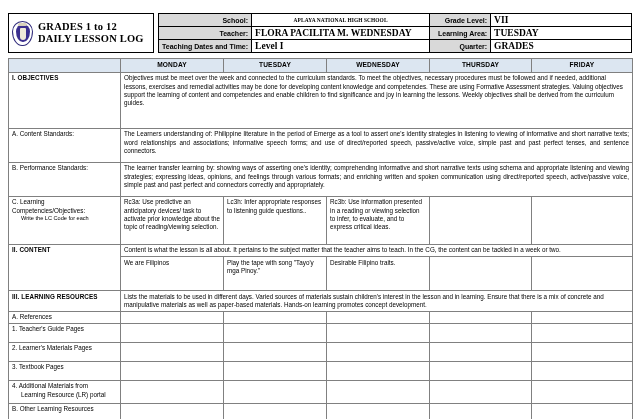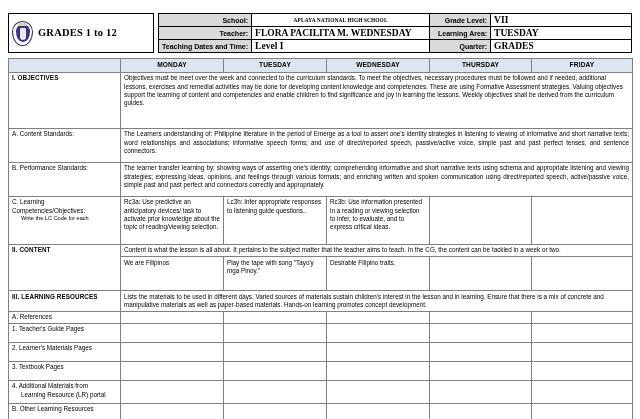--- a/index.html
+++ b/index.html
@@ -224,20 +224,21 @@
 
     <div class="title-box">
       <div class="seal">
         <div class="seal-outer"></div>
         <div class="seal-inner"></div>
         <div class="seal-top"></div>
         <div class="seal-mark"></div>
       </div>
       <div class="title-lines">
         <div class="title-line">GRADES 1 to 12</div>
+        <div class="title-line">DAILY LESSON LOG</div>
       </div>
     </div>
 
     <table class="hdr-table">
       <colgroup>
         <col style="width:73px">
           <col style="width:178px">
         <col style="width:61px">
           <col style="width:None">
       </colgroup>

